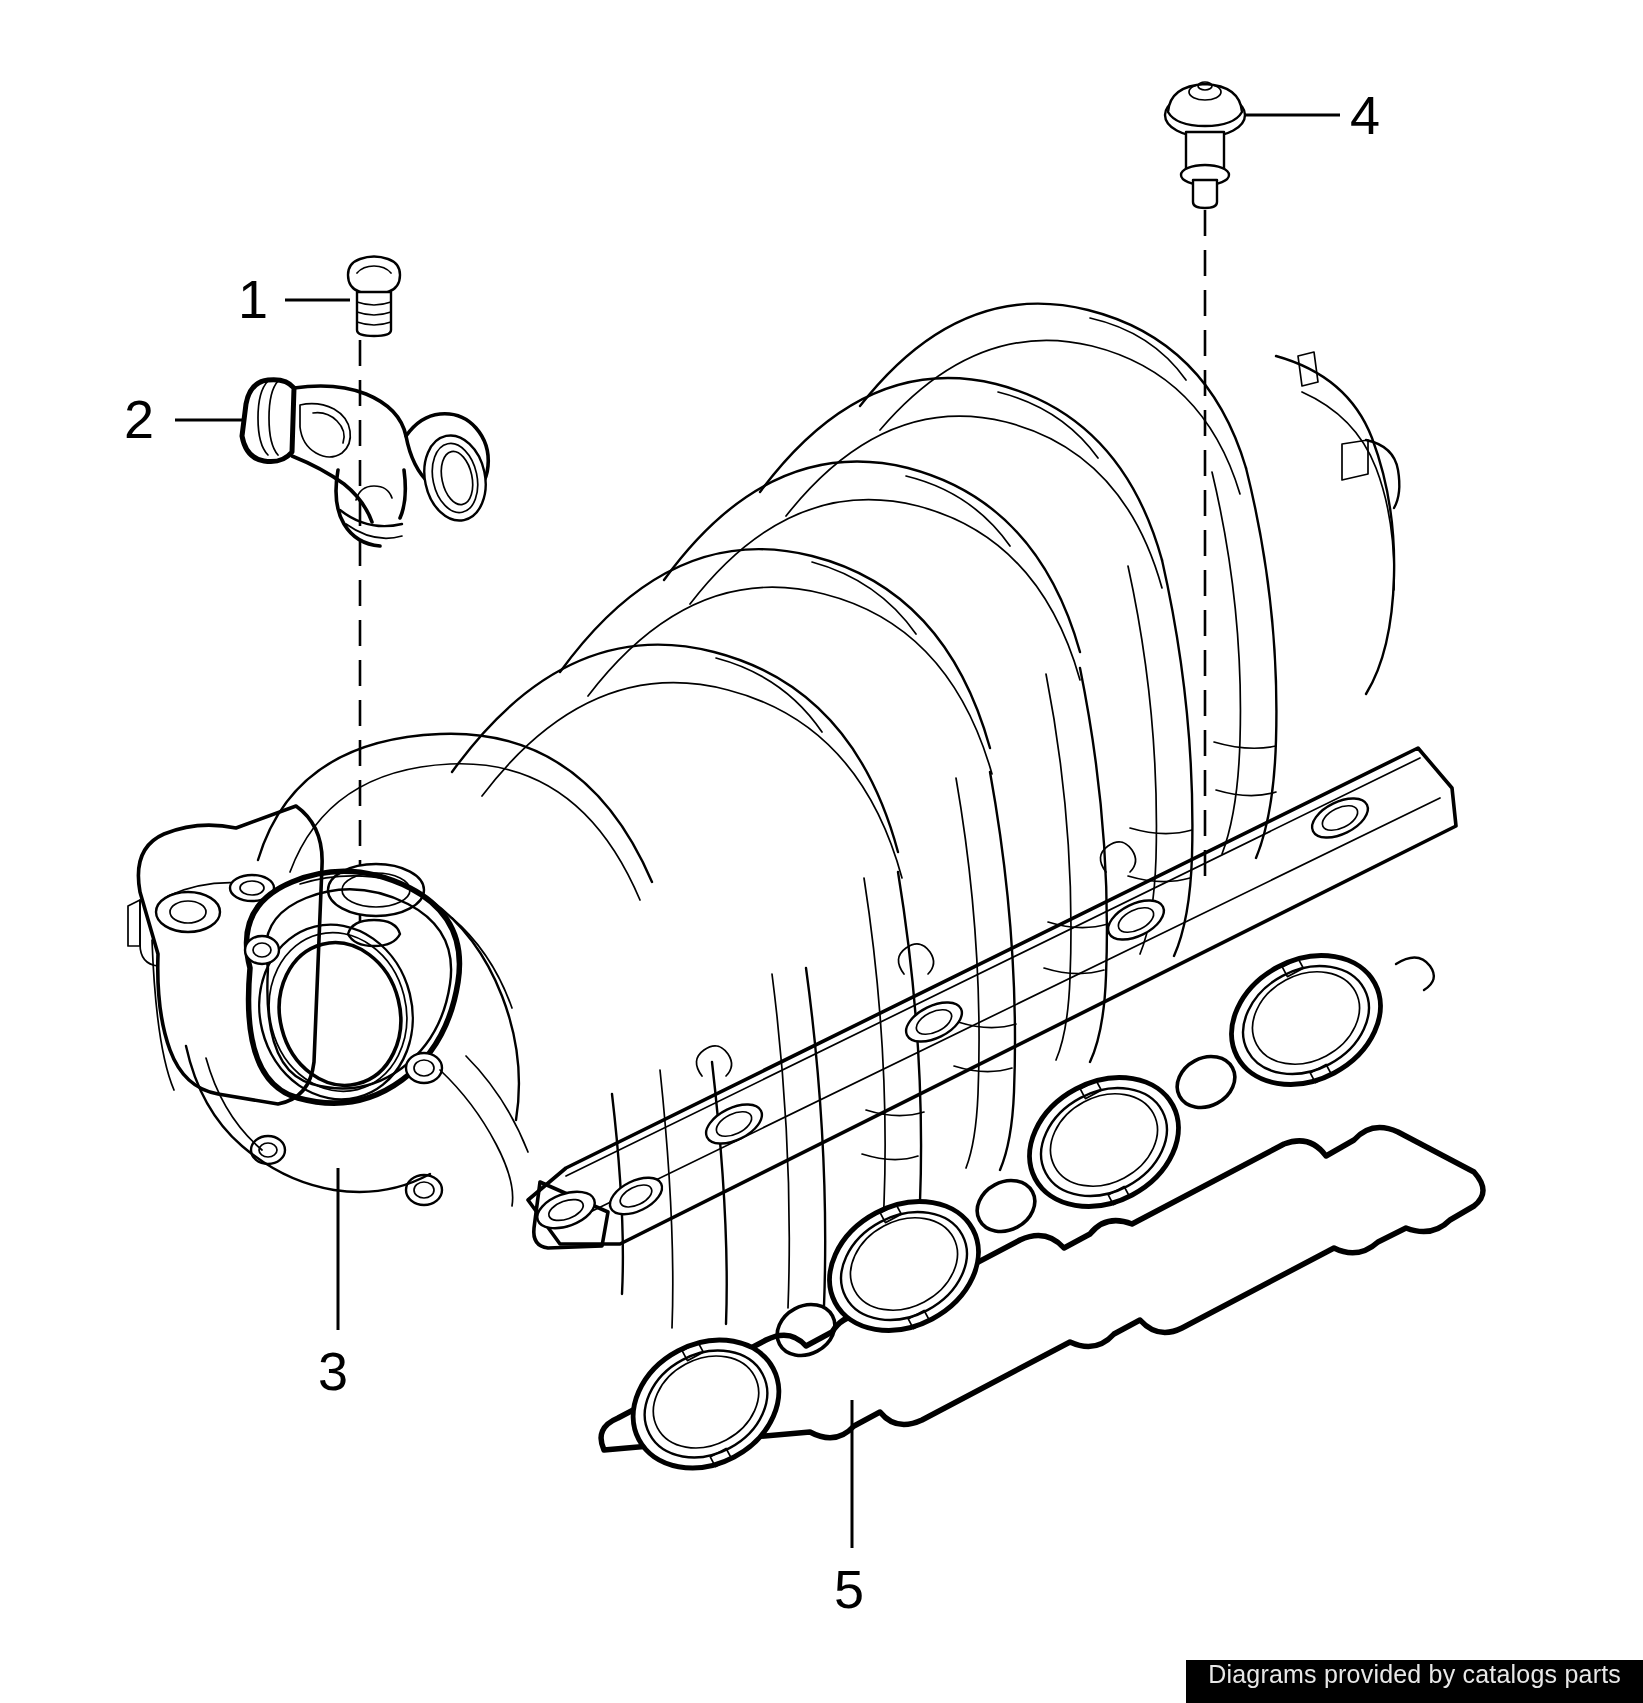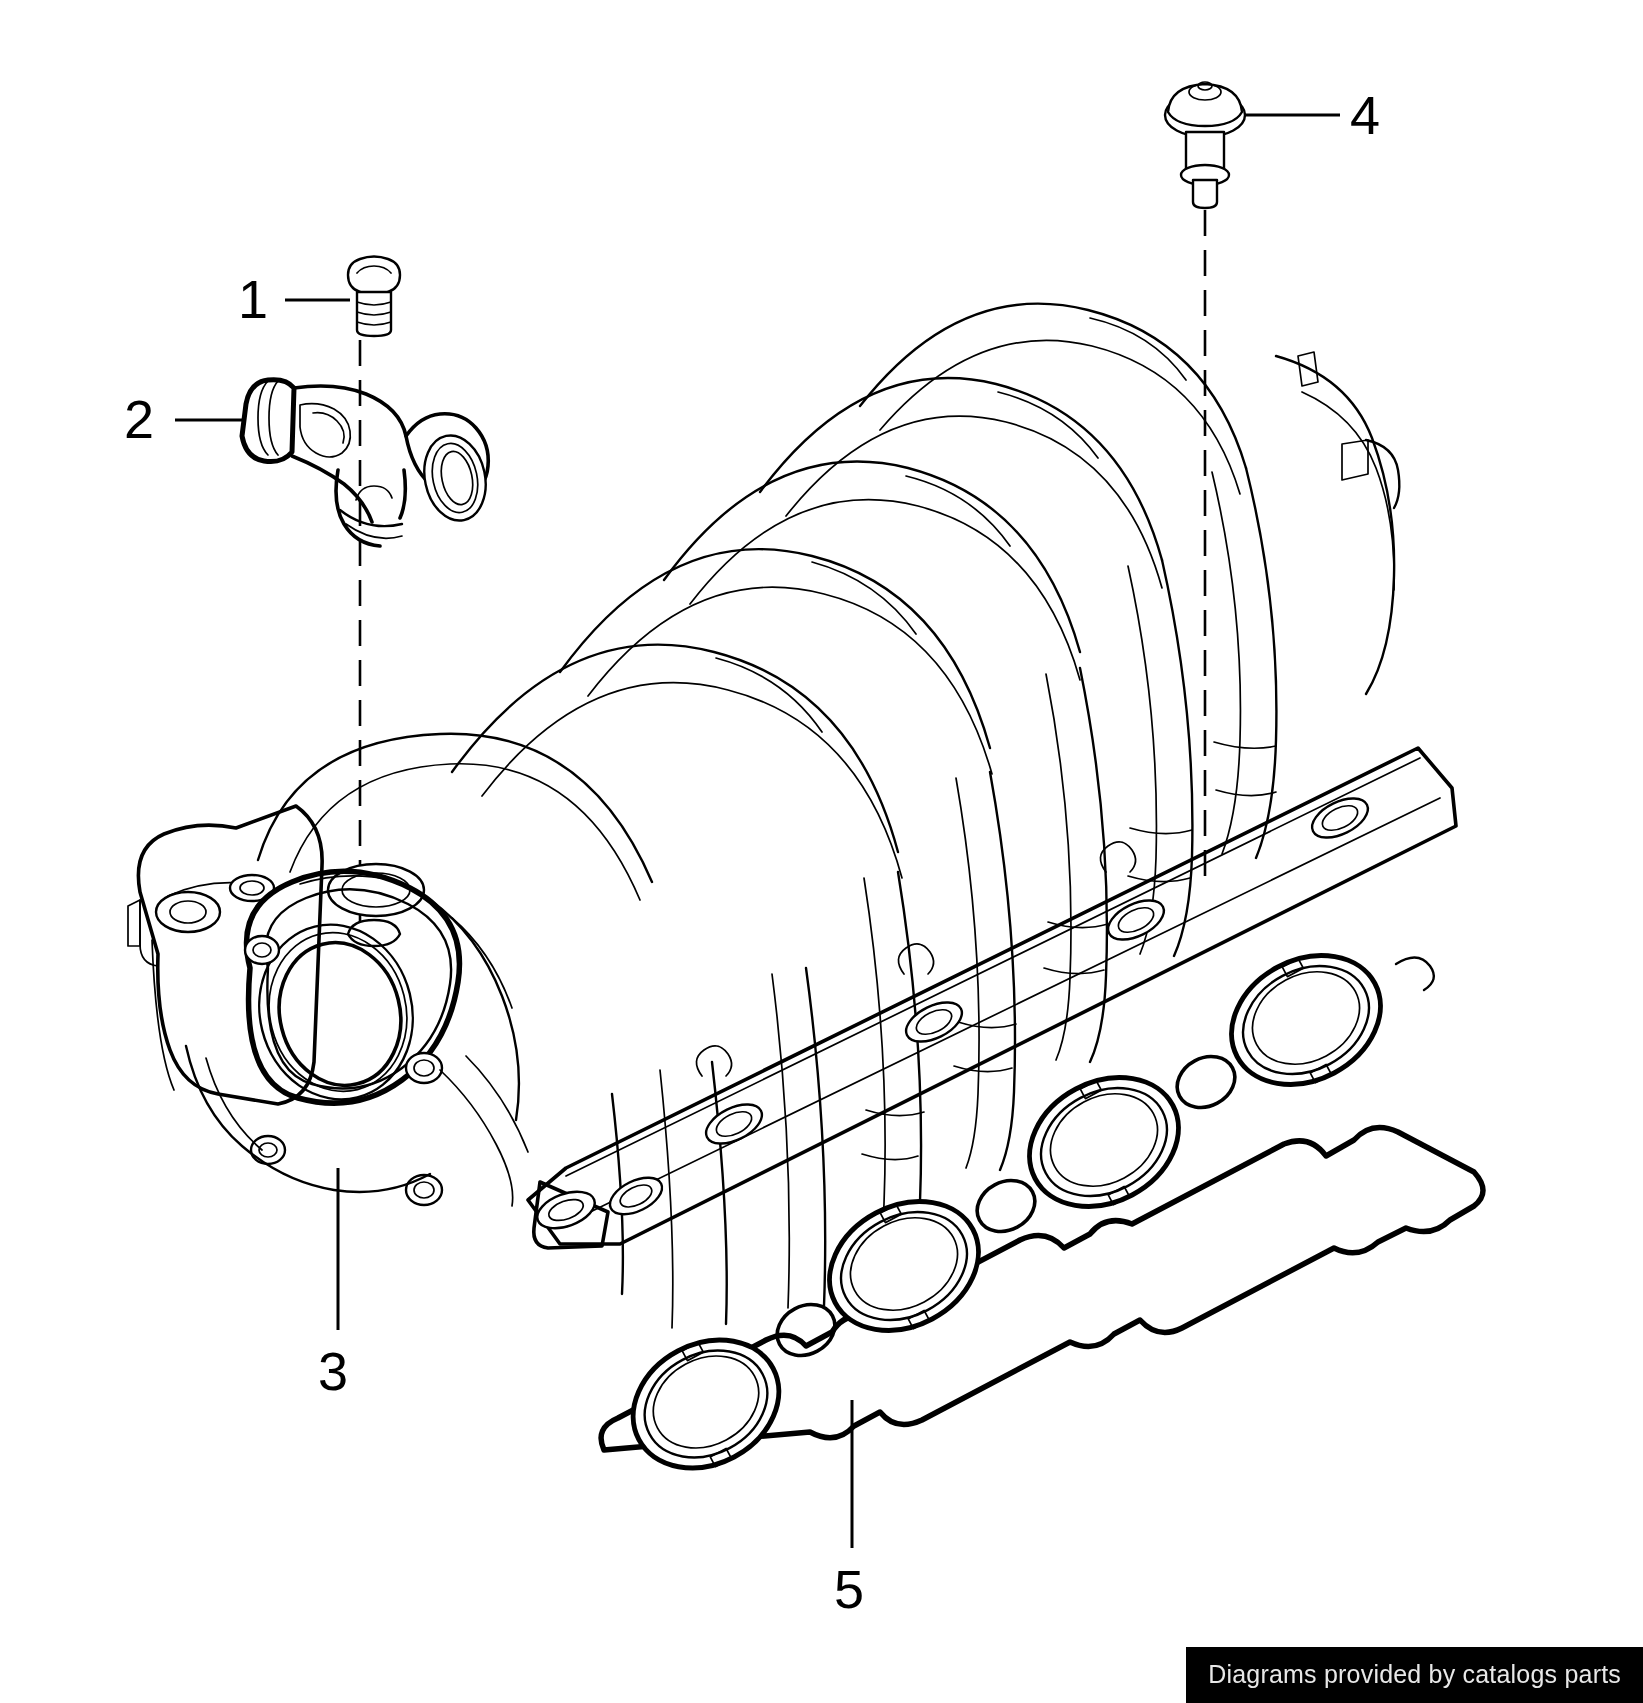--- a/index.html
+++ b/index.html
@@ -45,21 +45,21 @@
   }
   #watermark {
     position: absolute;
     right: 0;
     bottom: 0;
     background: #000000;
     color: #e8e8e8;
     font-family: "Liberation Sans", sans-serif;
     font-size: 25px;
     letter-spacing: 0.2px;
-    padding: 13px 22px 14px 22px;
+    padding: 0 22px 14px 22px;
     white-space: nowrap;
   }
 </style>
 </head>
 <body>
 
 <div id="page">
 
   <svg id="diagram-svg" viewBox="0 0 1643 1703">
 

